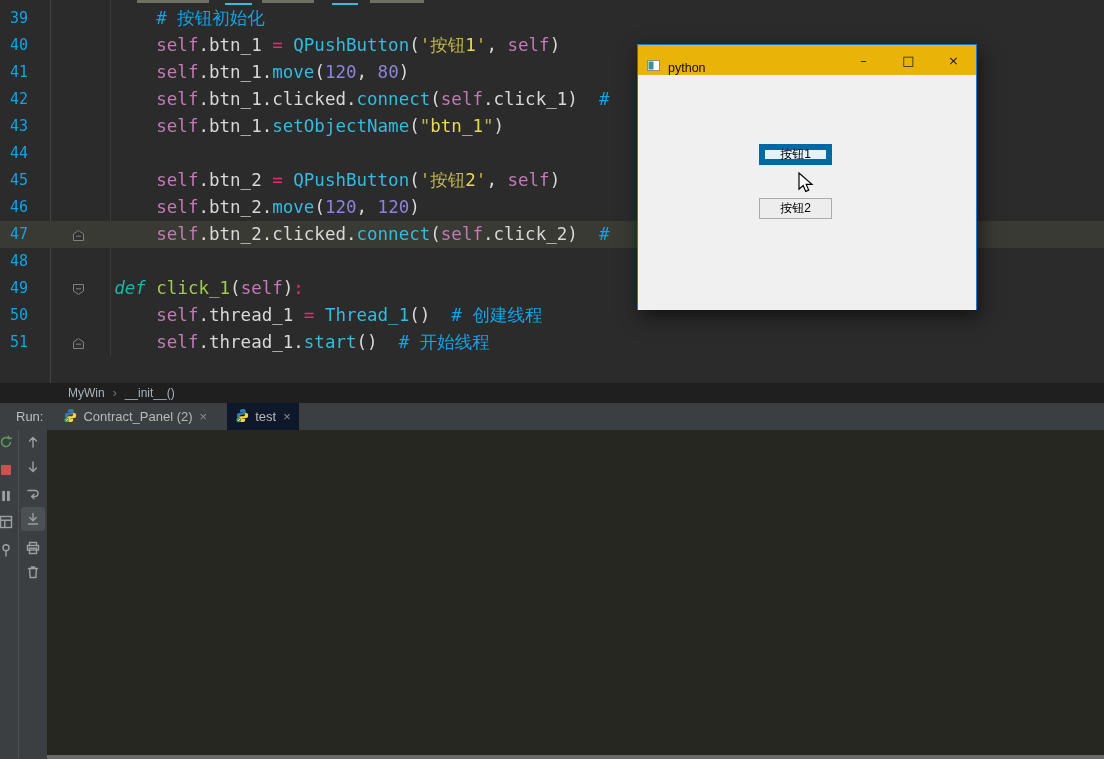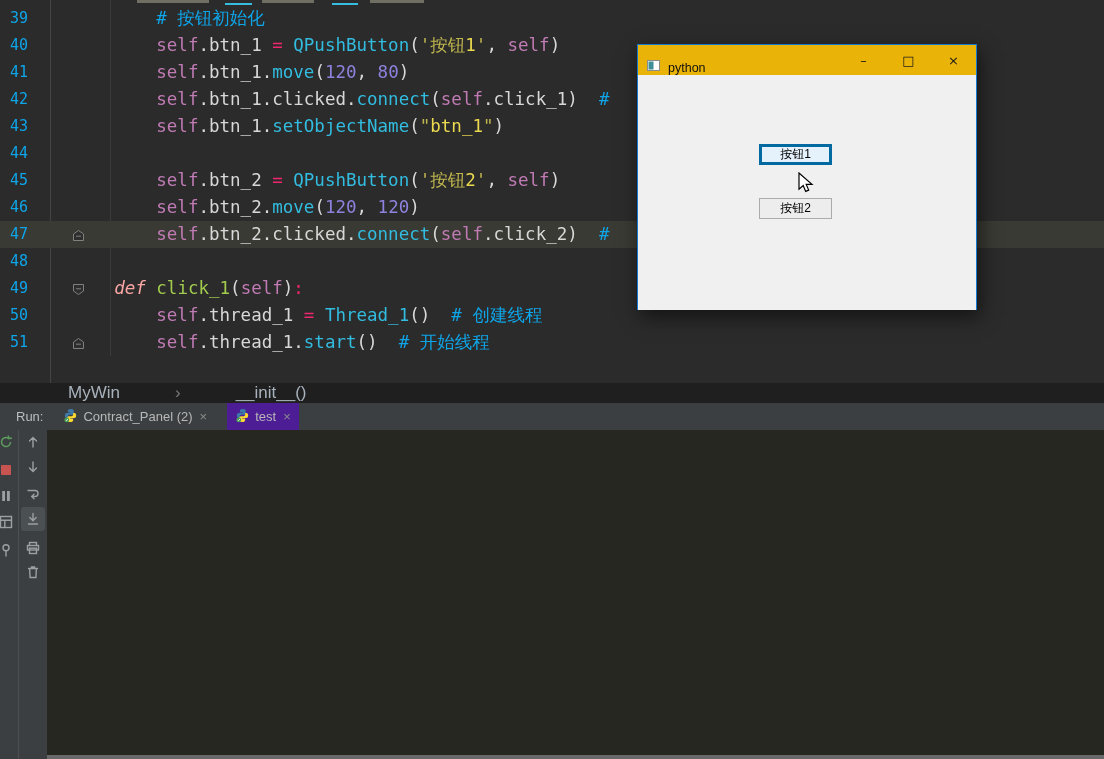--- a/index.html
+++ b/index.html
@@ -13,37 +13,37 @@
   .frag{position:absolute;height:3px;background:#6f6f64;}
   .frag.cyan{background:#35BCE0;height:2px;}
   #code-lines{position:absolute;left:0;top:5px;width:1104px;}
   .crow{position:relative;display:flex;height:27px;width:1104px;}
   .crow.hl{background:#3A3A34;}
   .lnum{width:28px;text-align:right;color:#0ea5e9;font:15px/27px "DejaVu Sans Mono",monospace;}
   .gcell{position:relative;width:44px;height:27px;}
   .gmark{position:absolute;left:44px;top:7px;}
   .codetxt{white-space:pre;font:17.5px/27px "DejaVu Sans Mono",monospace;}
   .tk-cm{color:#0ea5e9}.tk-sf{color:#C07BB4}.tk-pl{color:#D8D8D8}.tk-op{color:#F0266F}
-  .tk-fn{color:#32BCE0}.tk-kw{color:#fca5a5;font-style:italic}.tk-dn{color:#A2CC4D}
+  .tk-fn{color:#32BCE0}.tk-kw{color:#14b8a6;font-style:italic}.tk-dn{color:#A2CC4D}
   .tk-num{color:#8D83DE}.tk-st{color:#BFB64E}.tk-stn{color:#EBD94F}
 
   
   .breadcrumbs{position:absolute;left:0;top:383px;width:1104px;height:20px;background:#1F1F1F;
-               display:flex;align-items:center;font-size:17px;color:#A8B2BC;gap:47px;}
+               display:flex;align-items:center;font-size:12px;color:#A8B2BC;}
   .breadcrumbs .bc-item{margin:0 4px;}
   .breadcrumbs .bc-first{margin-left:68px;}
   .breadcrumbs .bc-sep{color:#7A7A7A;margin:0 4px;}
 
   
   .tabbar{position:absolute;left:0;top:403px;width:1104px;height:27px;background:#3C3F41;
           display:flex;align-items:stretch;}
   .run-label{color:#BBBEC1;font-size:13px;line-height:27px;padding-left:16px;}
   #run-tabs{display:flex;margin-left:12px;}
   .tab{display:flex;align-items:center;gap:5px;padding:0 8px;font-size:13px;color:#B8B8B8;margin-right:12px;}
-  .tab.sel{background:#4c1d95;}
+  .tab.sel{background:#0f172a;}
   .tab .tclose{color:#8C8C8C;font-size:13px;margin-left:2px;}
 
   
   .console-panel{position:absolute;left:0;top:430px;width:1104px;height:329px;background:#272722;}
   .left-toolbar{position:absolute;left:0;top:0;width:47px;height:329px;background:#3C3F41;}
   .tb-sep{position:absolute;left:18px;top:0;width:1px;height:329px;background:#4E4F50;}
   .tbicon{position:absolute;width:16px;height:16px;}
   .sel-box{position:absolute;left:21px;top:77px;width:24px;height:24px;background:#4B5052;border-radius:3px;}
   .bottom-strip{position:absolute;left:47px;top:755px;width:1057px;height:4px;background:#696969;}
 
@@ -52,21 +52,21 @@
              border:1px solid #1477D2;background:#F0F0F0;box-shadow:3px 7px 18px rgba(0,0,0,.55);}
   .qt-titlebar{position:relative;height:30px;background:#eab308;display:flex;align-items:flex-end;}
   .qt-title-icon{margin-left:9px;}
   .qt-title{margin-left:8px;font-size:12.5px;color:#111;}
   .qt-controls{position:absolute;right:0;top:0;height:30px;display:flex;}
   .qt-ctl{width:45px;height:30px;display:flex;align-items:center;justify-content:center;
           color:#1A1A1A;font-size:13px;font-family:"DejaVu Sans",sans-serif;}
   .qt-client{position:relative;height:235px;background:#F0F0F0;}
   .qt-btn{position:absolute;left:121px;width:73px;height:21px;box-sizing:border-box;display:flex;
           align-items:center;justify-content:center;font-size:12px;color:#000;}
-  .qt-btn.hover{top:69px;background:#E5F1FB;border:3px solid #0369a1;}
+  .qt-btn.hover{top:69px;background:#E5F1FB;border:6px solid #0369a1;}
   .qt-btn.normal{top:123px;background:#EDEDED;border:1px solid #ABABAB;}
 
   .cursor{position:absolute;left:798px;top:172px;z-index:50;}
 </style>
 </head>
 <body>
 
 <div class="root">
 
   <div class="editor">

